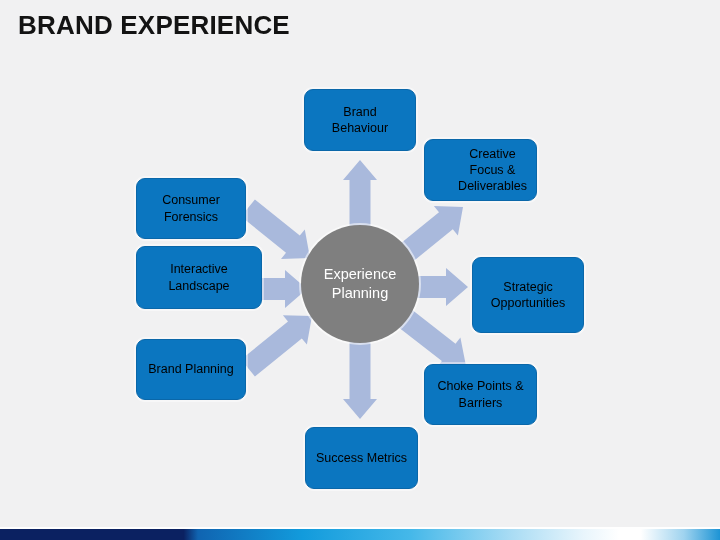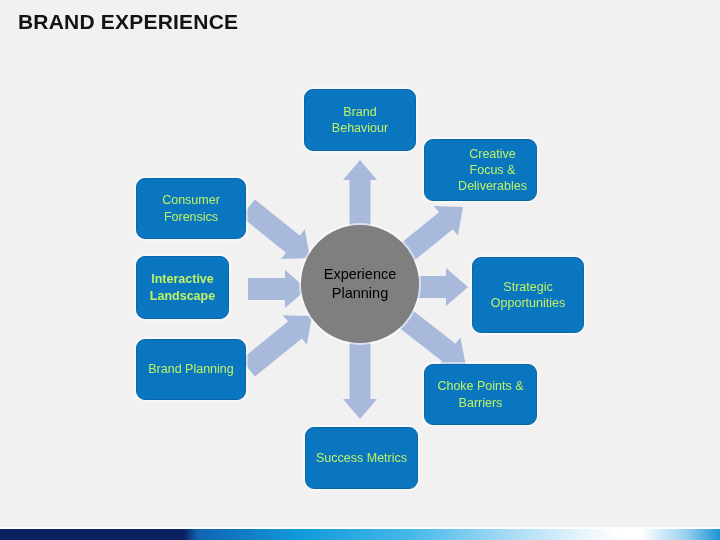--- a/index.html
+++ b/index.html
@@ -8,21 +8,21 @@
     width: 720px;
     height: 540px;
     background: var(--background, #f1f1f2);
     font-family: "Liberation Sans", sans-serif;
     overflow: hidden;
   }
   .page-title {
     position: absolute;
     left: 18px;
     top: 10px;
-    font-size: 21px;
+    font-size: 26px;
     font-weight: 700;
     color: #131313;
     letter-spacing: 0.2px;
   }
   .page-subtitle {
     position: absolute;
     left: 18px;
     top: 47px;
     font-size: 15.5px;
     font-weight: 400;
@@ -41,38 +41,38 @@
     left: 301px; top: 225px;
     width: 118px; height: 118px;
     border-radius: 50%;
     background: var(--circle_gray, #7f7f7f);
     box-shadow: 0 0 0 2px rgba(255,255,255,0.55);
     z-index: 2;
     display: flex;
     align-items: center;
     justify-content: center;
     text-align: center;
-    color: #000000;
+    color: #ffffff;
     font-size: 14.5px;
     line-height: 1.3;
     box-sizing: border-box;
     padding: 8px;
   }
   .node {
     position: absolute;
     z-index: 3;
     background: var(--box_blue, #0b76c0);
     border: 1px solid #0a67a9;
     border-radius: 9px;
     box-shadow: 0 0 0 2px rgba(255,255,255,0.45);
     display: flex;
     align-items: center;
     justify-content: center;
     text-align: center;
-    color: #bef264;
+    color: #000000;
     font-size: 12.5px;
     line-height: 1.3;
     box-sizing: border-box;
     padding: 5px 10px;
   }
   .footer-bar {
     position: absolute;
     left: 0; bottom: 0;
     width: 720px; height: 11px;
     border-top: 2px solid #ffffff;
@@ -110,21 +110,21 @@
   </svg>
 
   <div class="center-circle">
     <span>Experience Planning</span>
   </div>
 
   <div class="node" style="left:136px; top:178px; width:110px; height:61px;">
     <span>Consumer Forensics</span>
   </div>
 
-  <div class="node" style="left:136px; top:256px; width:93px; height:63px;font-weight:bold;">
+  <div class="node" style="left:136px; top:246px; width:126px; height:63px;">
     <span>Interactive Landscape</span>
   </div>
 
   <div class="node" style="left:136px; top:339px; width:110px; height:61px;">
     <span>Brand Planning</span>
   </div>
 
   <div class="node" style="left:304px; top:89px; width:112px; height:62px;">
     <span>Brand Behaviour</span>
   </div>

